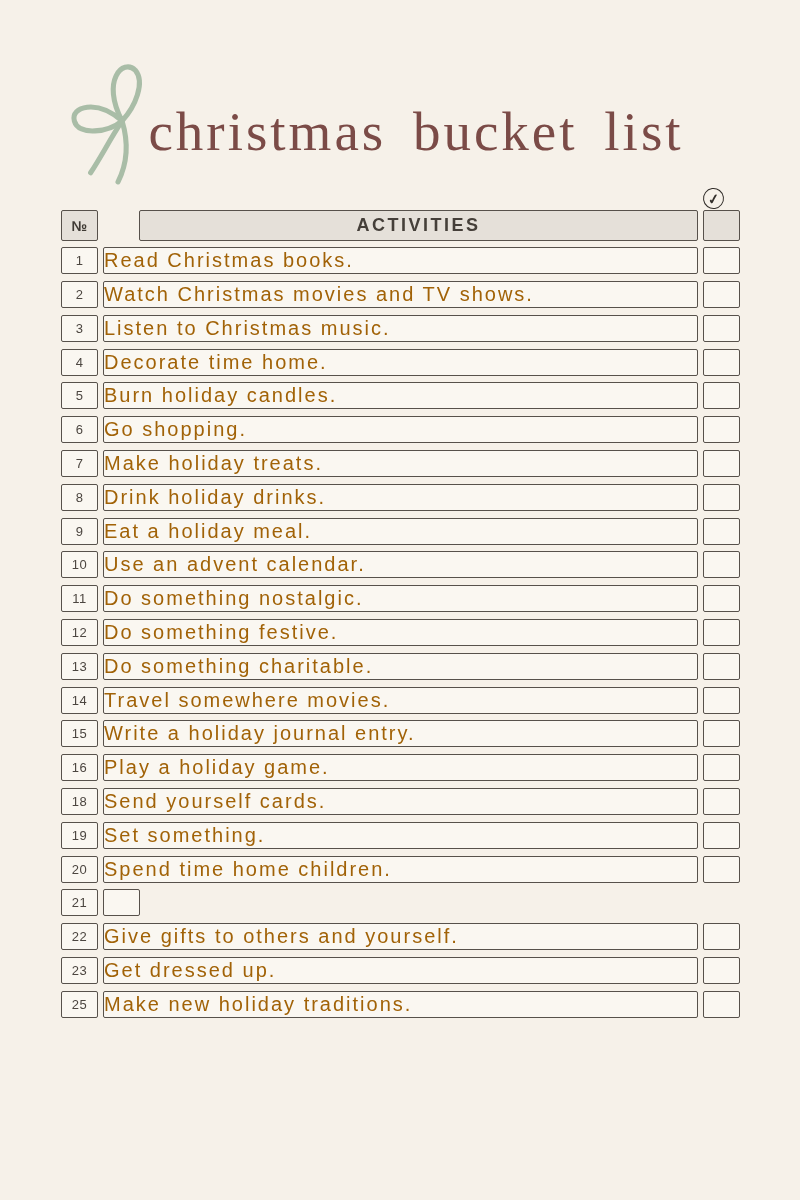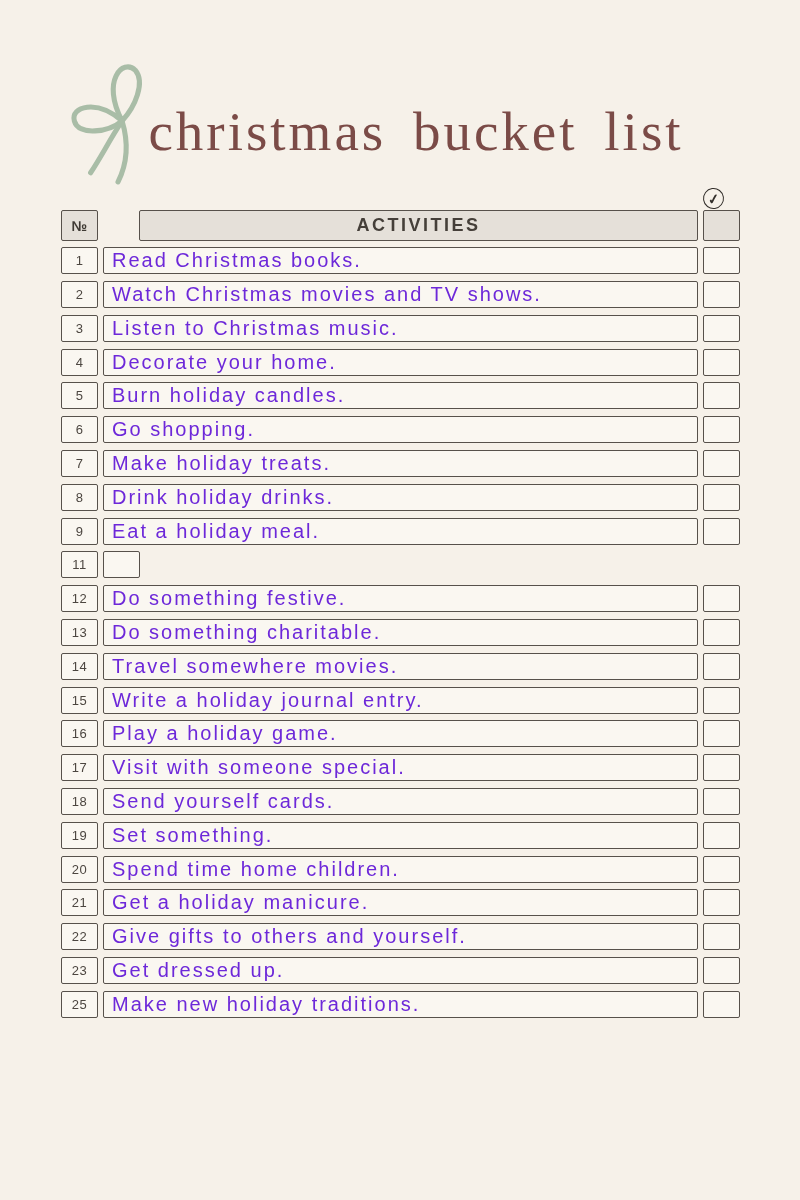--- a/index.html
+++ b/index.html
@@ -89,24 +89,23 @@
   .cell-num {
     width: 37px;
     flex: 0 0 37px;
     justify-content: center;
     font-size: 13px;
     letter-spacing: 0.5px;
     color: #4c4640;
   }
   .cell-act {
     flex: 1 1 auto;
-    padding-left: 8px;
     font-size: 20px;
     letter-spacing: 2px;
-    color: #6d28d9;
+    color: #a16207;
     white-space: nowrap;
   }
   .cell-chk {
     width: 37px;
     flex: 0 0 37px;
   }
   .header-row .cell {
     background: #e5e0d9;
   }
   .header-row .cell-num {
@@ -171,21 +170,21 @@
       </div>
 
       <div class="row">
         <div class="cell cell-num">3</div>
         <div class="cell cell-act">Listen to Christmas music.</div>
         <div class="cell cell-chk"></div>
       </div>
 
       <div class="row">
         <div class="cell cell-num">4</div>
-        <div class="cell cell-act">Decorate your home.</div>
+        <div class="cell cell-act">Decorate time home.</div>
         <div class="cell cell-chk"></div>
       </div>
 
       <div class="row">
         <div class="cell cell-num">5</div>
         <div class="cell cell-act">Burn holiday candles.</div>
         <div class="cell cell-chk"></div>
       </div>
 
       <div class="row">
@@ -205,23 +204,29 @@
         <div class="cell cell-act">Drink holiday drinks.</div>
         <div class="cell cell-chk"></div>
       </div>
 
       <div class="row">
         <div class="cell cell-num">9</div>
         <div class="cell cell-act">Eat a holiday meal.</div>
         <div class="cell cell-chk"></div>
       </div>
 
+      <div class="row">
+        <div class="cell cell-num">10</div>
+        <div class="cell cell-act">Use an advent calendar.</div>
+        <div class="cell cell-chk"></div>
+      </div>
 
       <div class="row">
         <div class="cell cell-num">11</div>
+        <div class="cell cell-act">Do something nostalgic.</div>
         <div class="cell cell-chk"></div>
       </div>
 
       <div class="row">
         <div class="cell cell-num">12</div>
         <div class="cell cell-act">Do something festive.</div>
         <div class="cell cell-chk"></div>
       </div>
 
       <div class="row">
@@ -241,25 +246,20 @@
         <div class="cell cell-act">Write a holiday journal entry.</div>
         <div class="cell cell-chk"></div>
       </div>
 
       <div class="row">
         <div class="cell cell-num">16</div>
         <div class="cell cell-act">Play a holiday game.</div>
         <div class="cell cell-chk"></div>
       </div>
 
-      <div class="row">
-        <div class="cell cell-num">17</div>
-        <div class="cell cell-act">Visit with someone special.</div>
-        <div class="cell cell-chk"></div>
-      </div>
 
       <div class="row">
         <div class="cell cell-num">18</div>
         <div class="cell cell-act">Send yourself cards.</div>
         <div class="cell cell-chk"></div>
       </div>
 
       <div class="row">
         <div class="cell cell-num">19</div>
         <div class="cell cell-act">Set something.</div>
@@ -267,21 +267,20 @@
       </div>
 
       <div class="row">
         <div class="cell cell-num">20</div>
         <div class="cell cell-act">Spend time home children.</div>
         <div class="cell cell-chk"></div>
       </div>
 
       <div class="row">
         <div class="cell cell-num">21</div>
-        <div class="cell cell-act">Get a holiday manicure.</div>
         <div class="cell cell-chk"></div>
       </div>
 
       <div class="row">
         <div class="cell cell-num">22</div>
         <div class="cell cell-act">Give gifts to others and yourself.</div>
         <div class="cell cell-chk"></div>
       </div>
 
       <div class="row">

